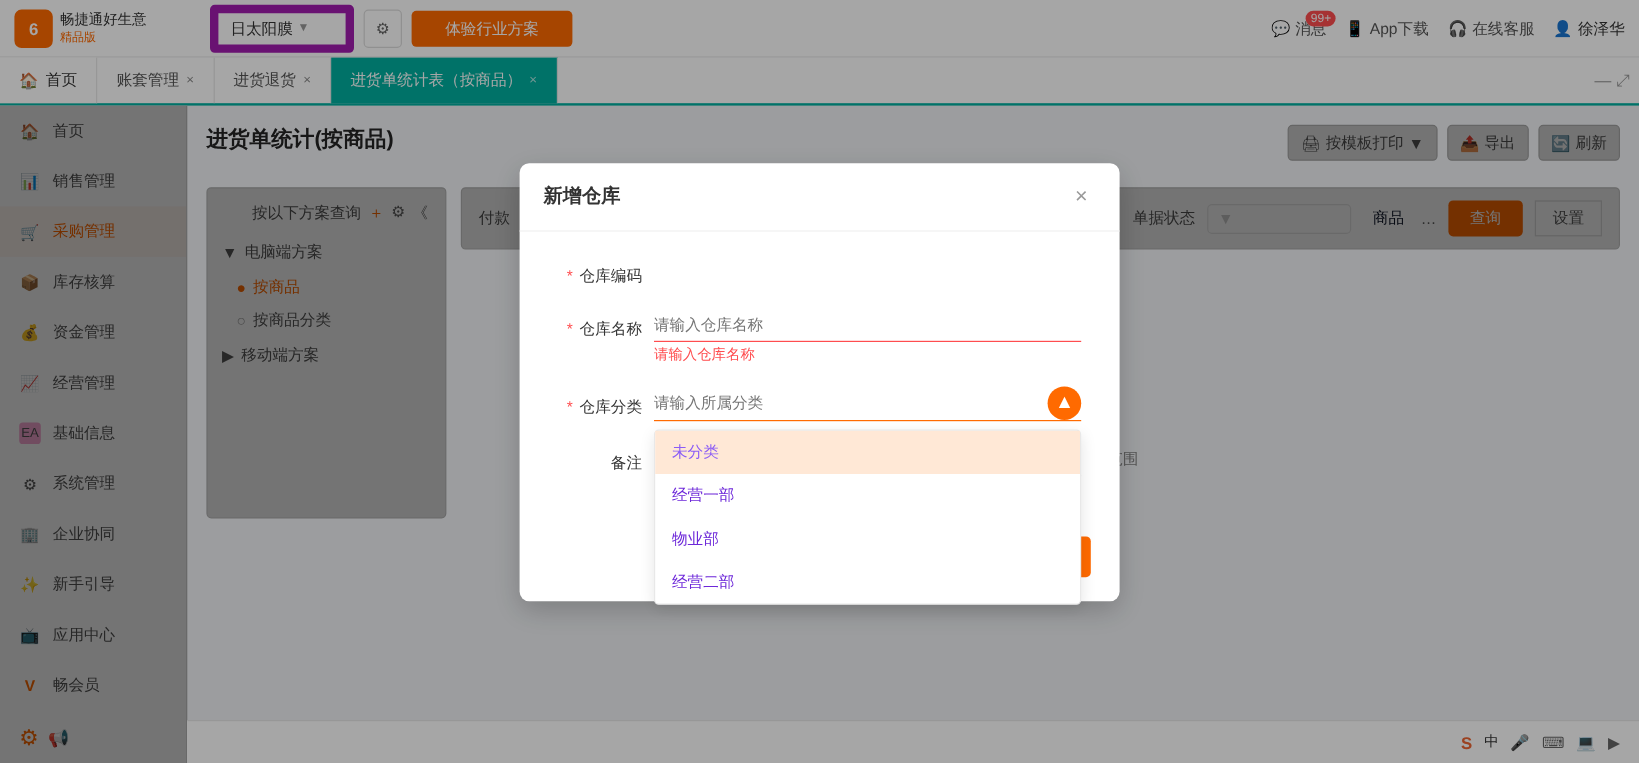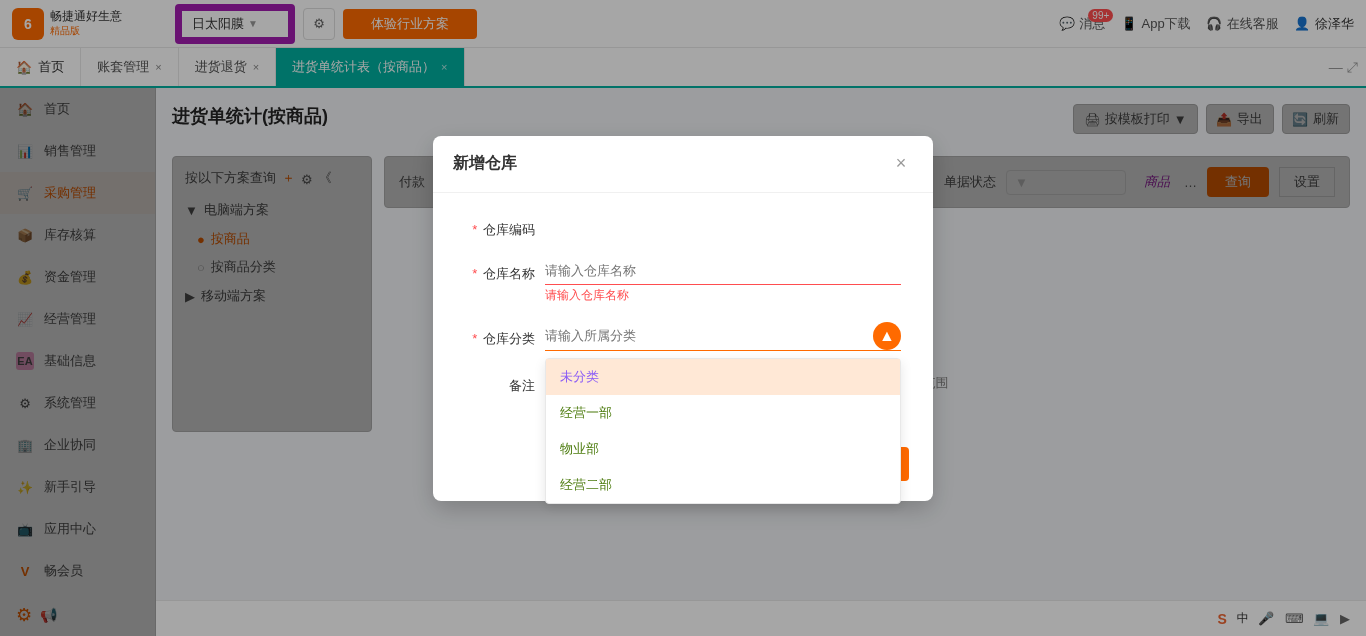--- a/index.html
+++ b/index.html
@@ -150,23 +150,23 @@
 
     
     .filter-panel {
       width: 200px; min-width: 180px;
       background: #fff;
       border: 1px solid #e8e8e8;
       border-radius: 4px;
       padding: 12px 0;
     }
     .filter-title {
-      display: flex; align-items: flex-end; gap: 6px;
+      display: flex; align-items: flex-start; gap: 6px;
       padding: 0 12px 8px;
-      color: #555; font-size: 13px;
+      color: #555; font-size: 13px; margin-left: 25px;
     }
     .filter-section { padding: 0 12px; }
     .filter-section-title {
       display: flex; align-items: center; gap: 6px;
       color: #555; font-size: 13px; padding: 6px 0;
     }
     .filter-item {
       display: flex; align-items: center; gap: 6px;
       padding: 5px 12px; cursor: pointer; color: #555;
       font-size: 13px; border-radius: 4px;
@@ -252,21 +252,21 @@
       position: absolute;
       left: 0; top: 36px;
       width: 100%; background: #fff;
       border: 1px solid #e8e8e8;
       border-radius: 4px;
       box-shadow: 0 4px 12px rgba(0,0,0,0.1);
       z-index: 200;
     }
     .dropdown-item {
       padding: 9px 14px; cursor: pointer;
-      color: #4d7c0f; font-size: 13px;
+      color: #6d28d9; font-size: 13px;
     }
     .dropdown-item.selected { background: #ffe8d6; color: #8b5cf6; }
 
     .remark-input {
       width: 100%; border: none; border-bottom: 1px solid #ddd;
       padding: 6px 0; font-size: 13px; color: #333;
       outline: none; background: transparent;
     }
 
     .dialog-footer {
@@ -392,21 +392,21 @@
     </div>
     <div class="sidebar-item">
       <span class="sidebar-icon">💰</span>
       <span>资金管理</span>
     </div>
     <div class="sidebar-item">
       <span class="sidebar-icon">📈</span>
       <span>经营管理</span>
     </div>
     <div class="sidebar-item">
-      <span class="sidebar-icon" style="font-size:11px;font-weight:bold;background:#f9a8d4;border-radius:3px;padding:1px 3px;">EA</span>
+      <span class="sidebar-icon" style="font-size:11px;font-weight:normal;background:#f9a8d4;border-radius:3px;padding:1px 3px;">EA</span>
       <span>基础信息</span>
     </div>
     <div class="sidebar-item">
       <span class="sidebar-icon">⚙</span>
       <span>系统管理</span>
     </div>
     <div class="sidebar-item">
       <span class="sidebar-icon">🏢</span>
       <span>企业协同</span>
     </div>
@@ -484,21 +484,21 @@
         <div style="display:flex;align-items:center;gap:10px;background:#fff;padding:10px 14px;border:1px solid #e8e8e8;border-radius:4px;">
           <span style="color:#555;font-size:13px;">付款</span>
           <div style="border:1px solid #e8e8e8;border-radius:4px;padding:4px 8px;min-width:80px;color:#333;cursor:pointer;display:flex;align-items:center;gap:6px;">
             <span>…</span>
           </div>
           <span style="flex:1;"></span>
           <span style="color:#555;">单据状态</span>
           <div style="border:1px solid #e8e8e8;border-radius:4px;padding:4px 8px;min-width:120px;cursor:pointer;">
             <span style="color:#ccc;">▼</span>
           </div>
-          <span style="color:#a21caf;margin-left:8px;font-style:italic;">商品</span>
+          <span style="color:#0f172a;margin-left:8px;">商品</span>
           <div style="cursor:pointer;color:#666;margin-left:4px;">…</div>
           <button class="query-btn">查询</button>
           <button class="setting-btn">设置</button>
         </div>
 
         <div class="center-illustration">
           <div class="illustration-box">
             <span style="font-size:36px;">📦</span>
           </div>
           <div style="color:#bbb;">选择上方的方案</div>

